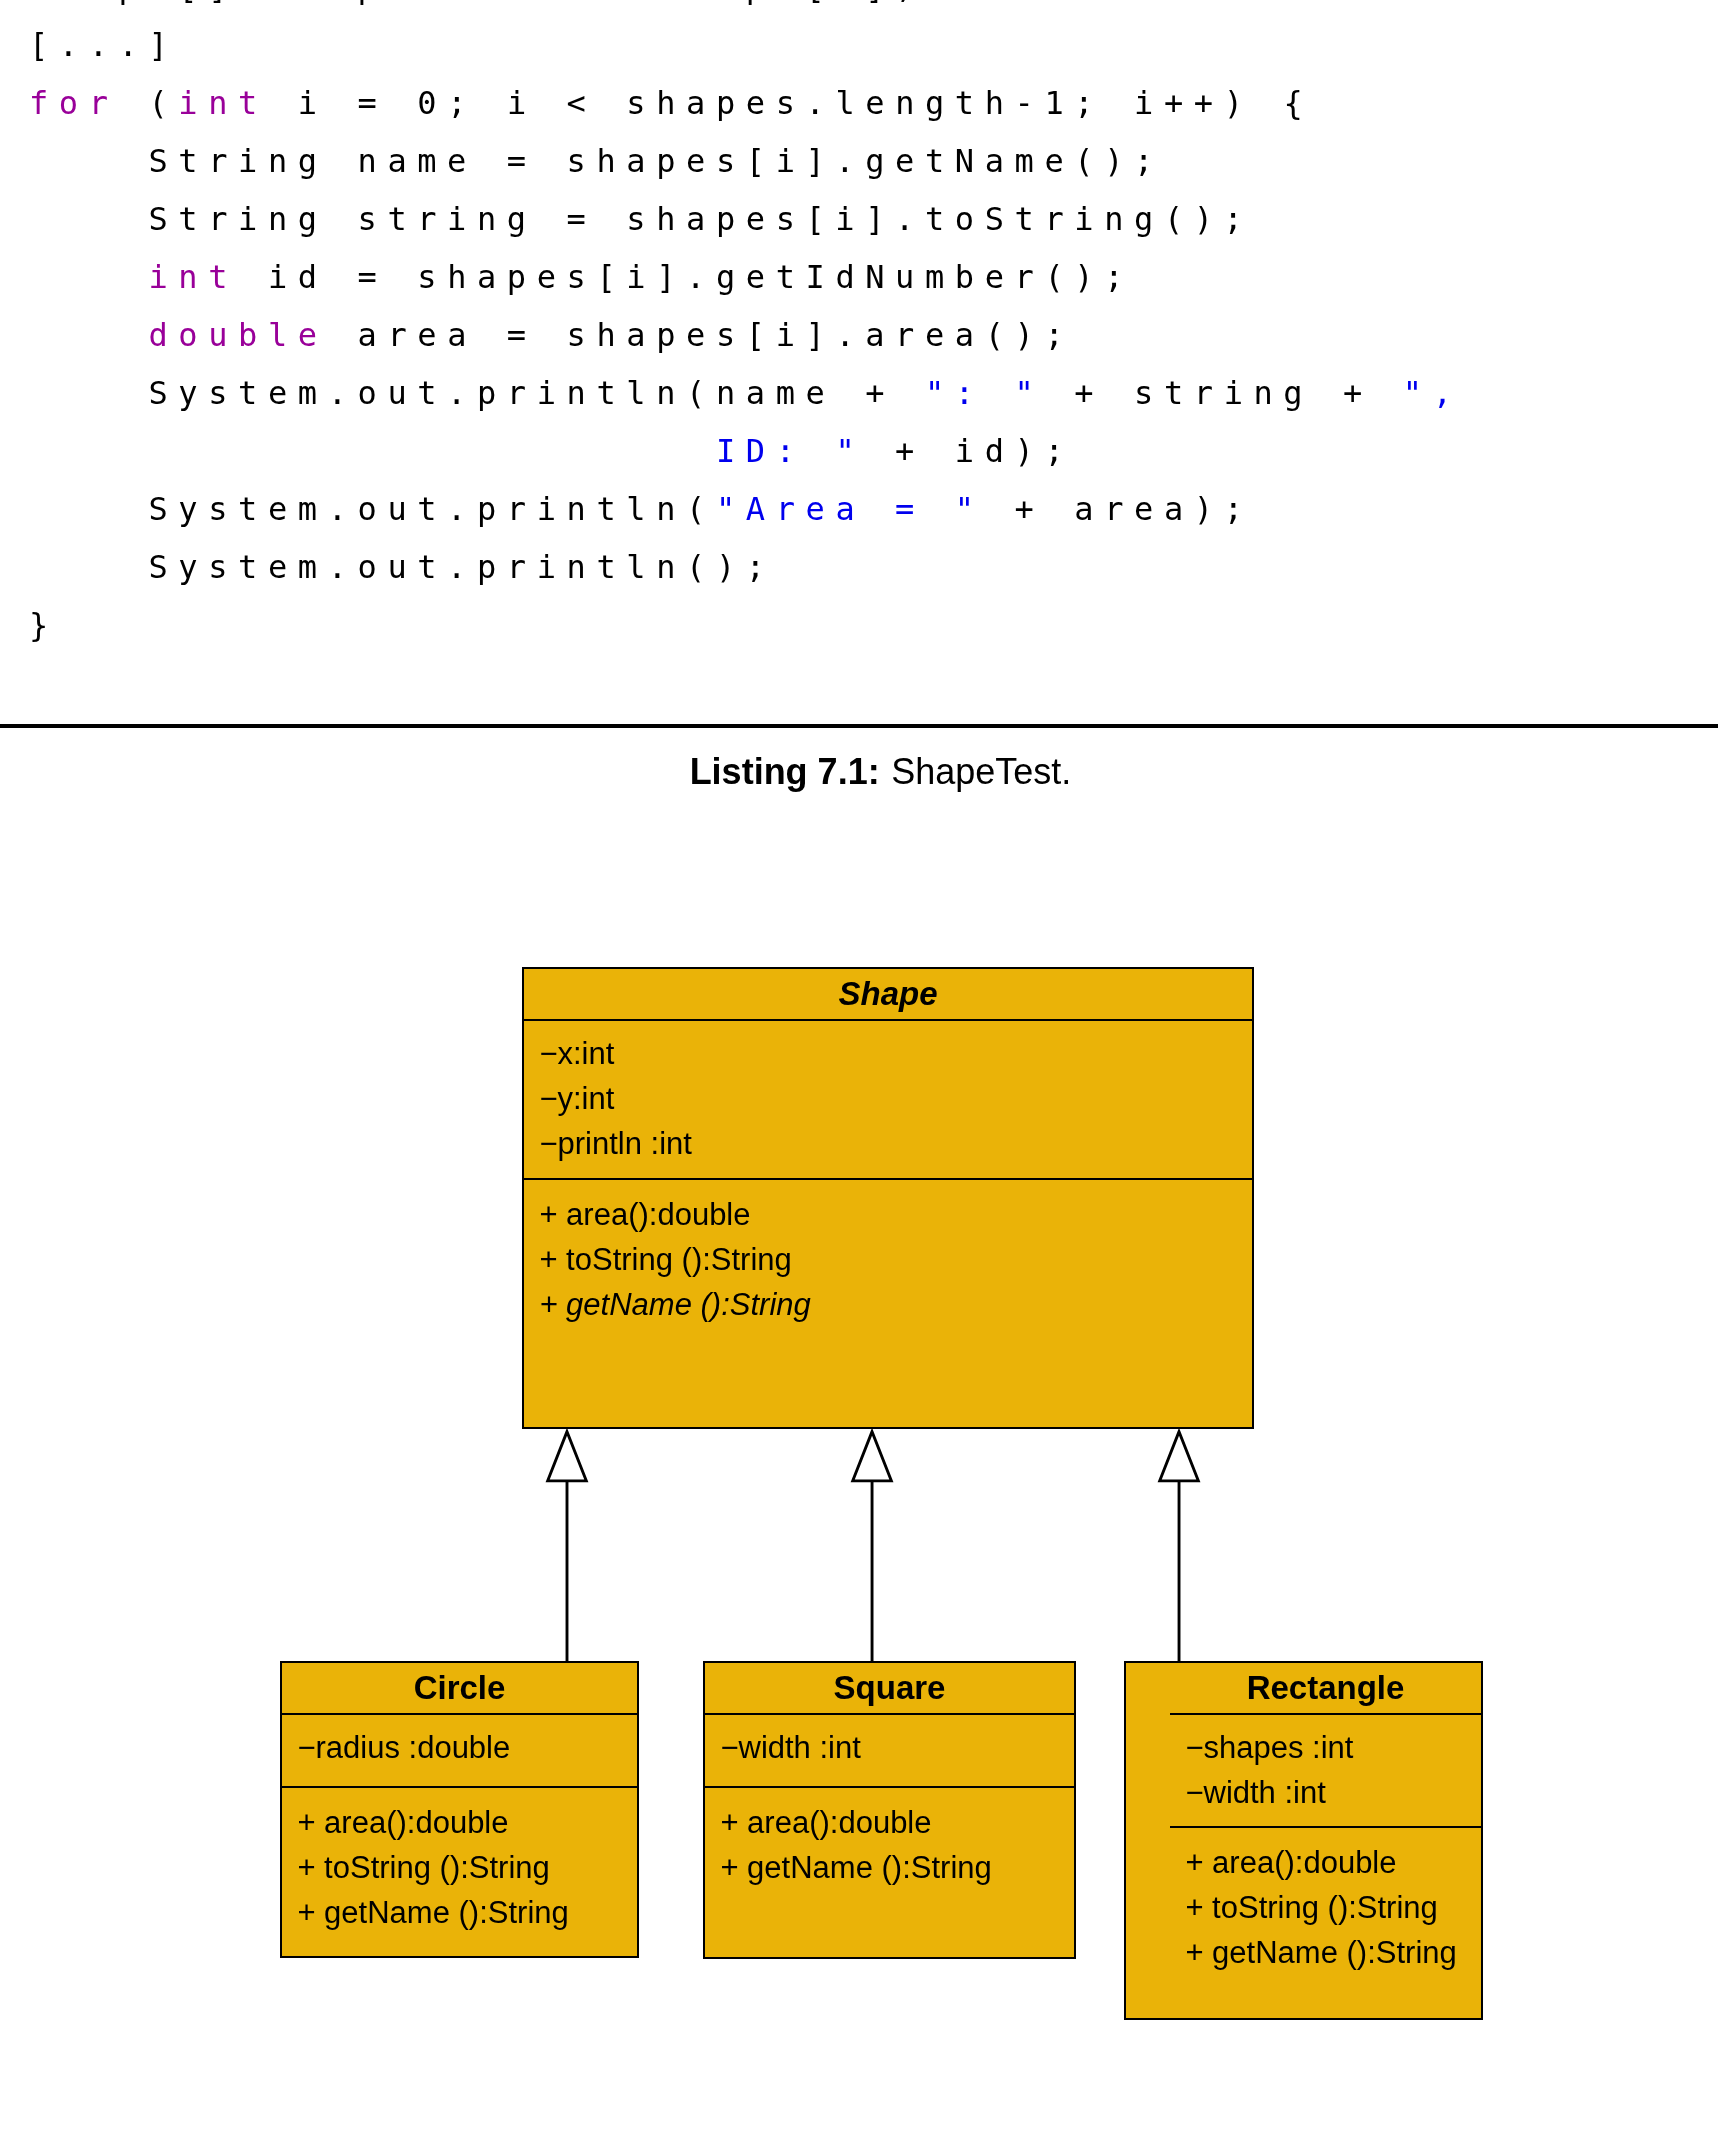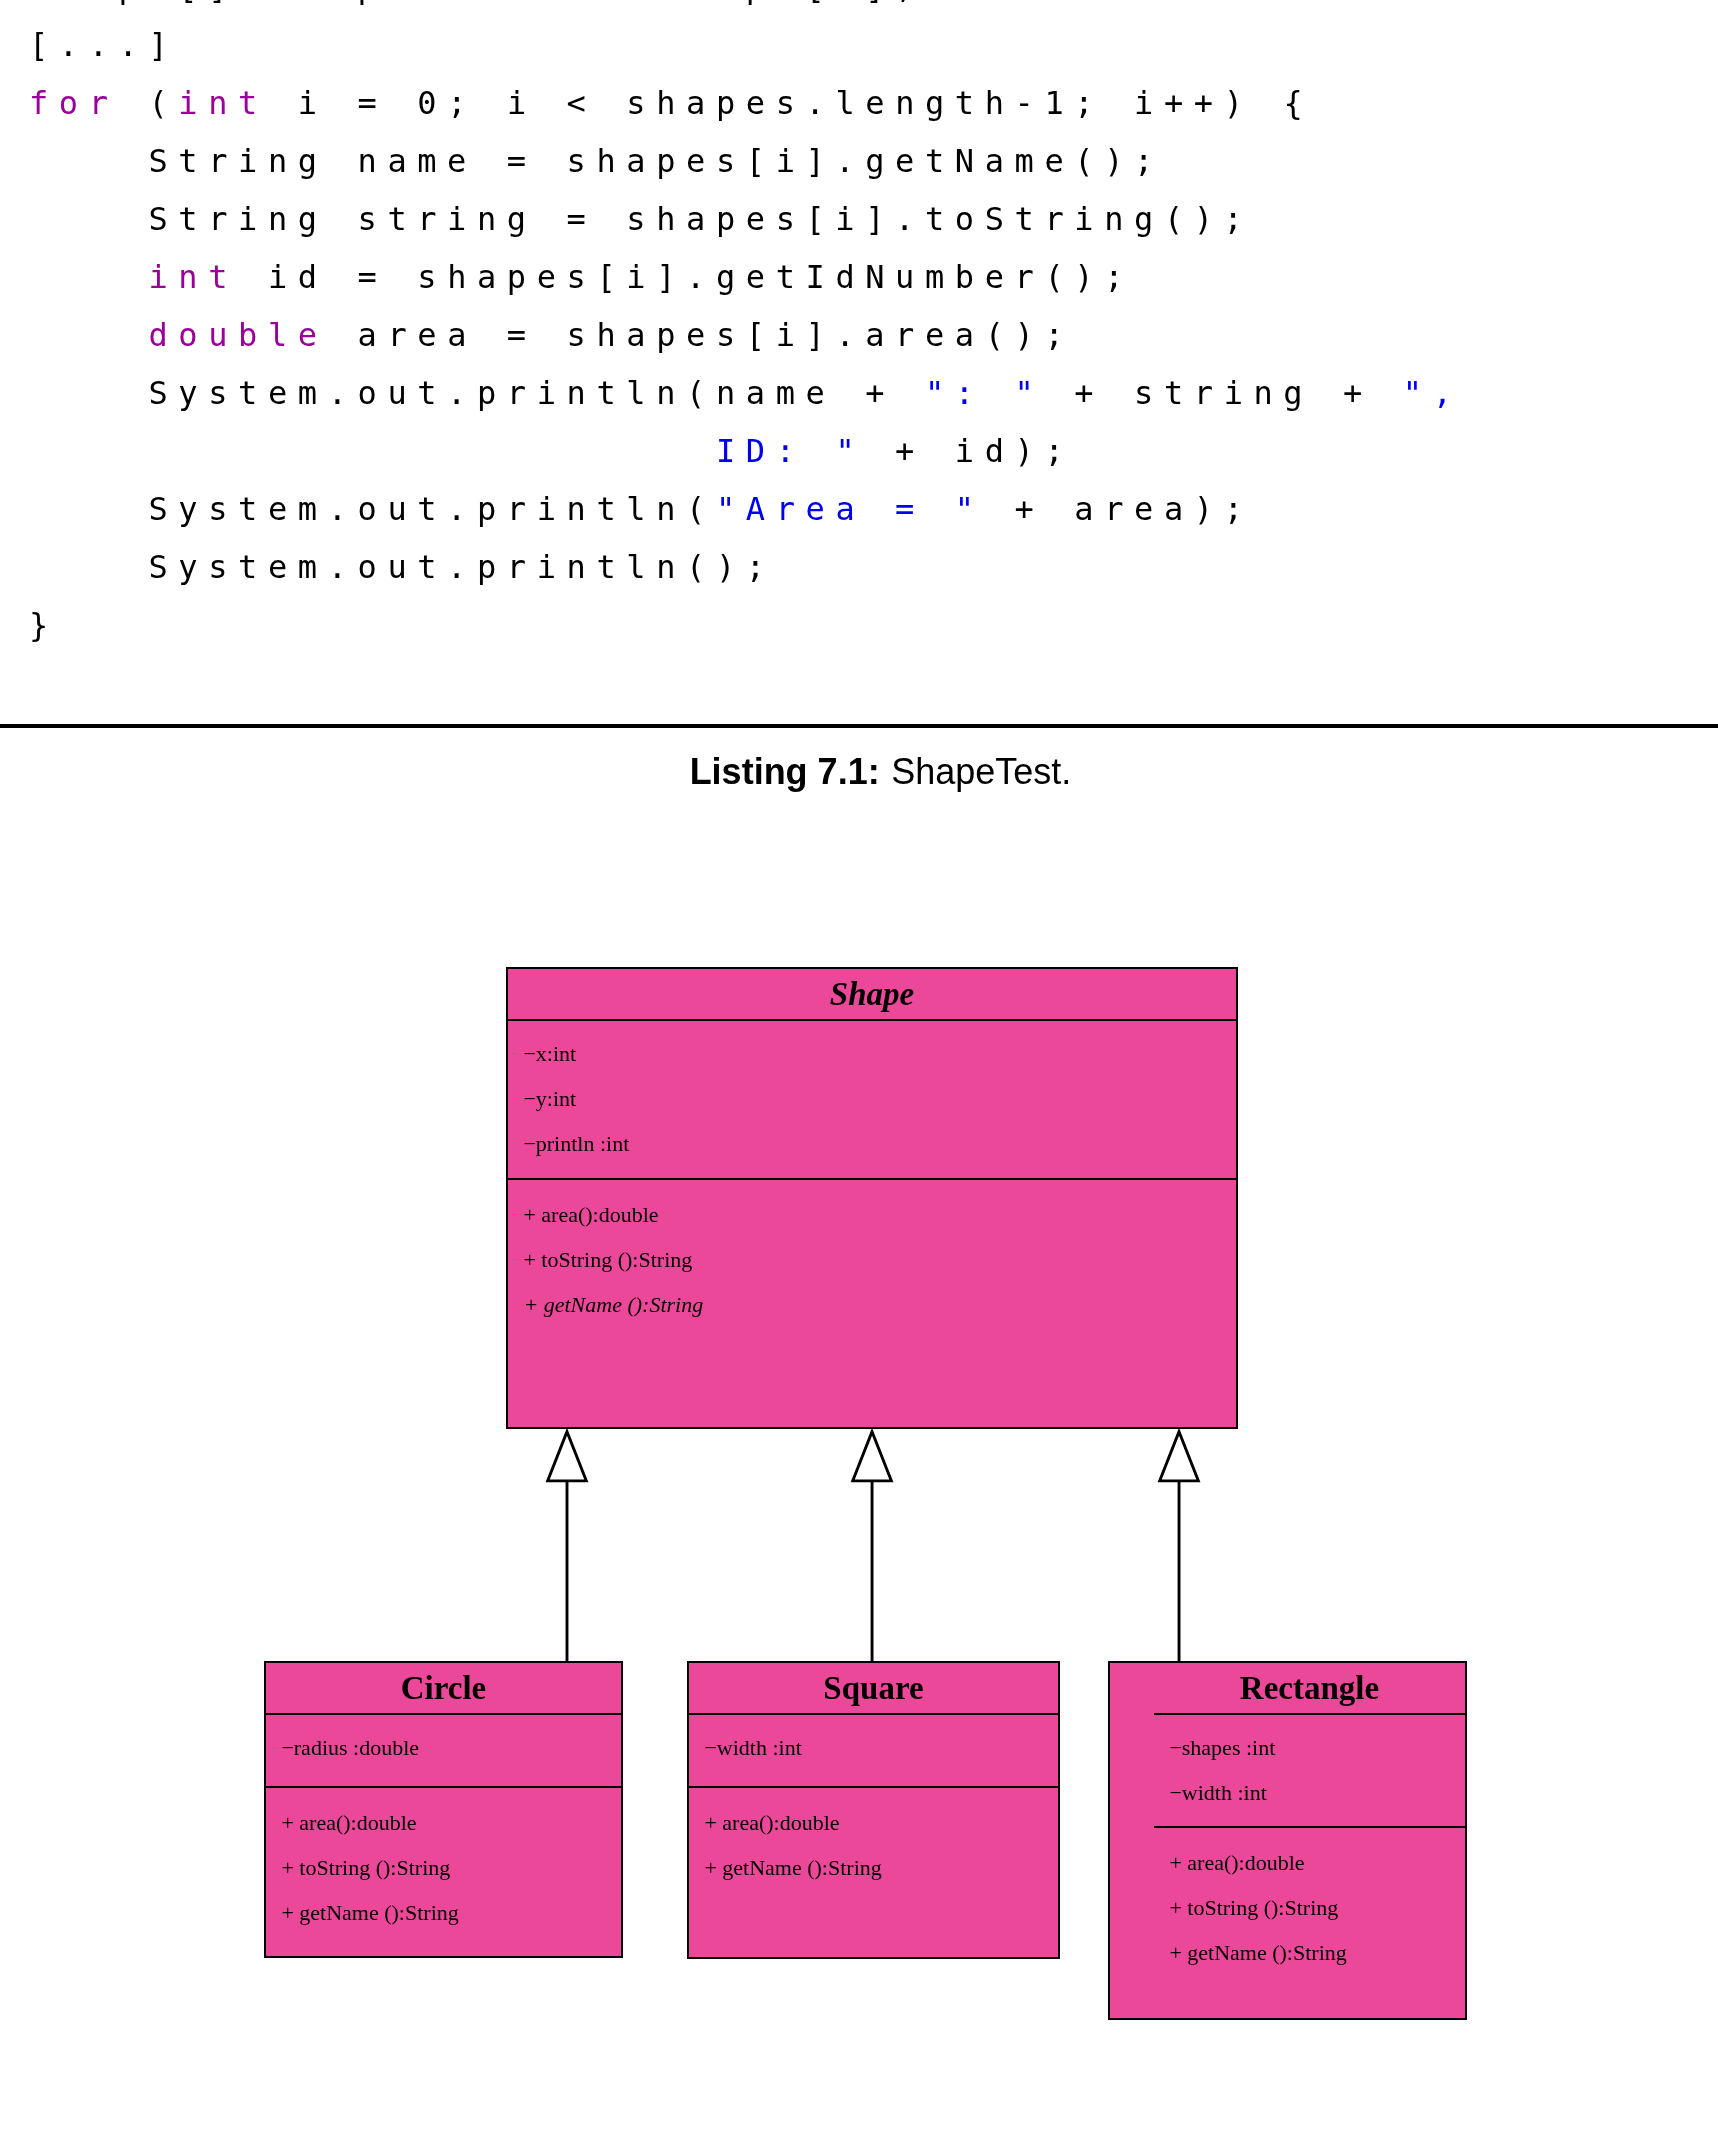--- a/index.html
+++ b/index.html
@@ -19,31 +19,32 @@
   
   .rule{position:absolute;left:0;top:724px;width:1719px;height:3.9px;background:#000;}
   .caption{
     position:absolute;left:0;top:751px;width:1719px;text-align:center;
     font-family:Liberation Sans, sans-serif;font-size:36px;color:#000;padding-left:21px;
   }
   .caption .lbl{font-weight:bold;}
   .caption .ttl{margin-left:11.6px;}
   
   .uml-box{
-    position:absolute;border:2.9px solid #000;background:#ec4899;box-sizing:border-box;
-    font-family:Liberation Serif, serif;
+    position:absolute;border:2.9px solid #000;background:#eab308;box-sizing:border-box;
+    font-family:Liberation Sans, sans-serif;
+    margin-left:16px;
   }
   .uml-title{
     height:50px;border-bottom:2.9px solid #000;
     display:flex;align-items:center;justify-content:center;
     font-size:33px;font-weight:bold;
   }
   .uml-attrs{border-bottom:2.9px solid #000;box-sizing:border-box;padding:9.7px 0 0 15.4px;}
   .uml-methods{padding:11.6px 0 0 15.4px;}
-  .member{font-size:22px;line-height:45px;white-space:pre;}
+  .member{font-size:31px;line-height:45px;white-space:pre;}
   .it{font-style:italic;}
   .connectors{position:absolute;left:0;top:0;pointer-events:none;}
 </style>
 </head>
 <body>
 
 <pre class="code"><div><span>Shape[] shapes = new Shape[4];</span></div><div><span>[...]</span></div><div><span class="kw">for</span><span> (</span><span class="kw">int</span><span> i = 0; i &lt; shapes.length-1; i++) {</span></div><div><span>    String name = shapes[i].getName();</span></div><div><span>    String string = shapes[i].toString();</span></div><div><span>    </span><span class="kw">int</span><span> id = shapes[i].getIdNumber();</span></div><div><span>    </span><span class="kw">double</span><span> area = shapes[i].area();</span></div><div><span>    System.out.println(name + </span><span class="str">": "</span><span> + string + </span><span class="str">",</span></div><div><span>                       </span><span class="str">ID: "</span><span> + id);</span></div><div><span>    System.out.println(</span><span class="str">"Area = "</span><span> + area);</span></div><div><span>    System.out.println();</span></div><div><span>}</span></div></pre>
 
 <div class="rule"></div>
 

